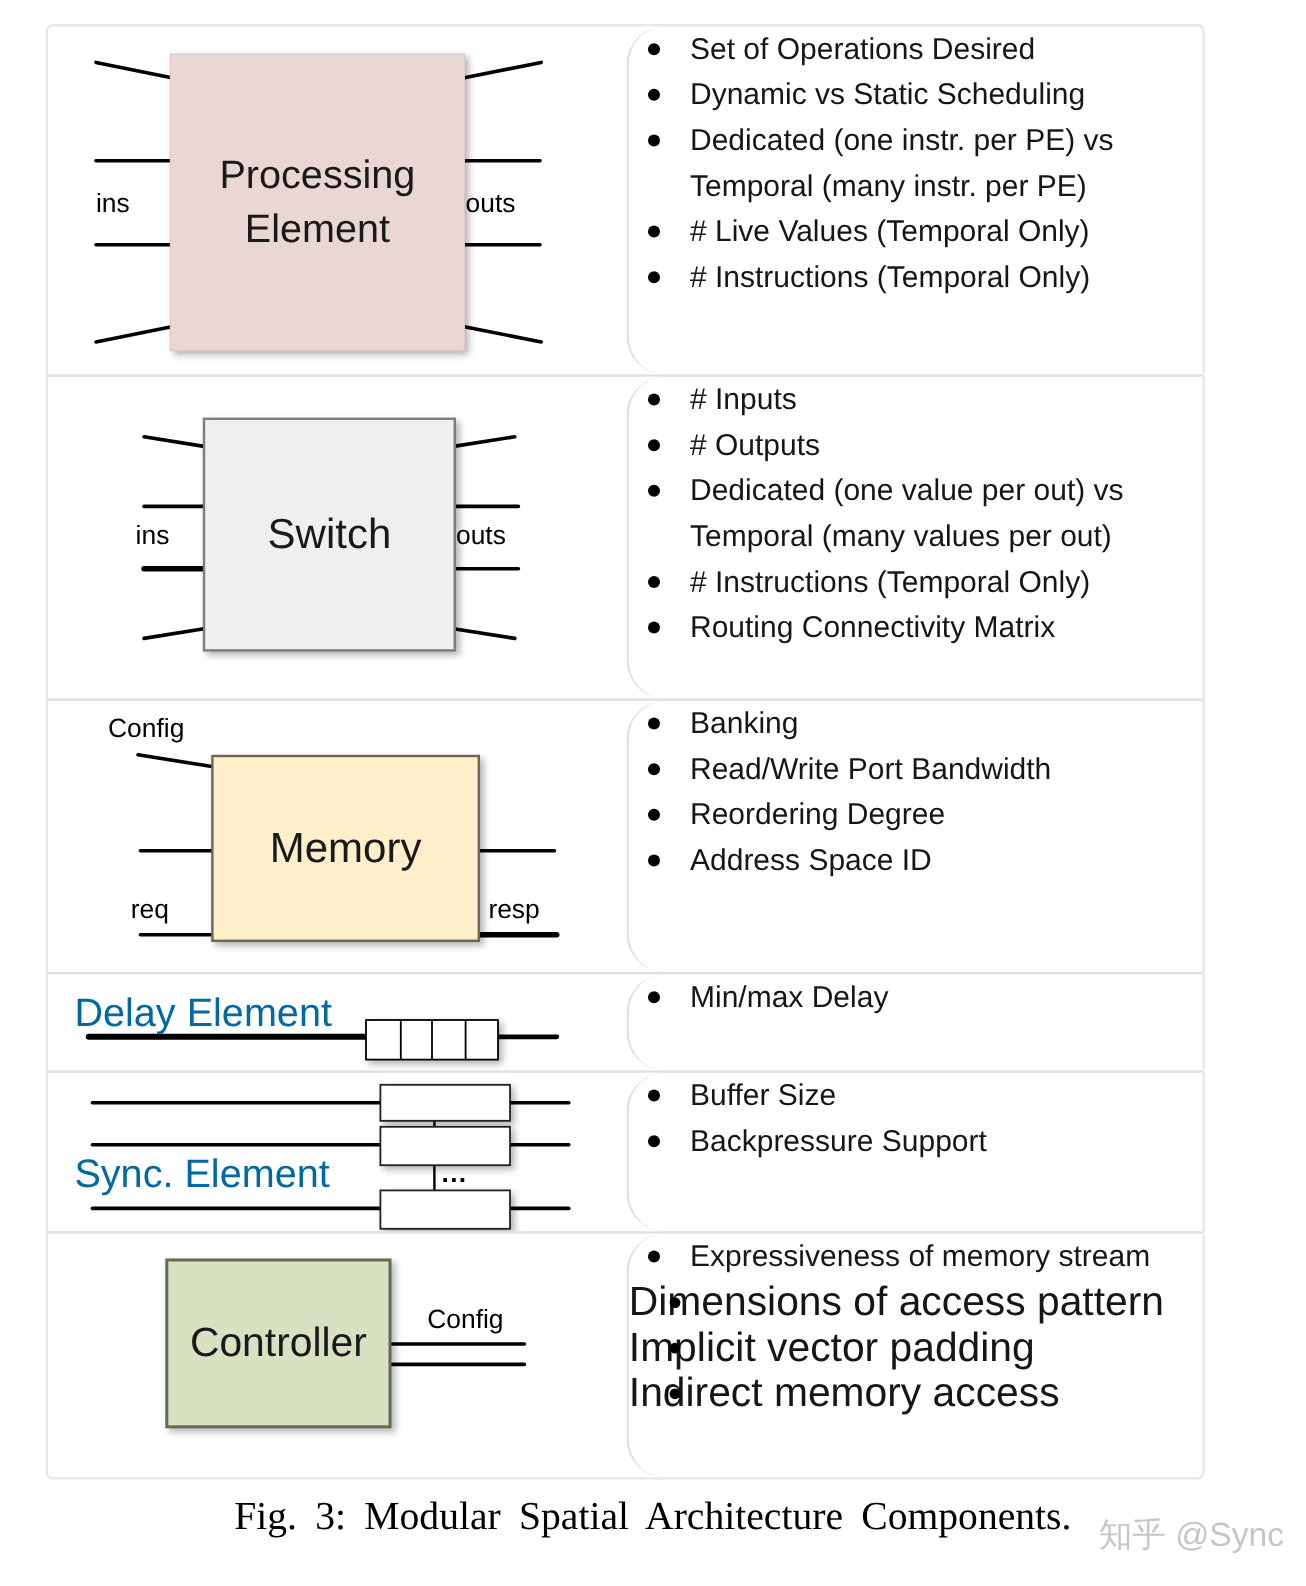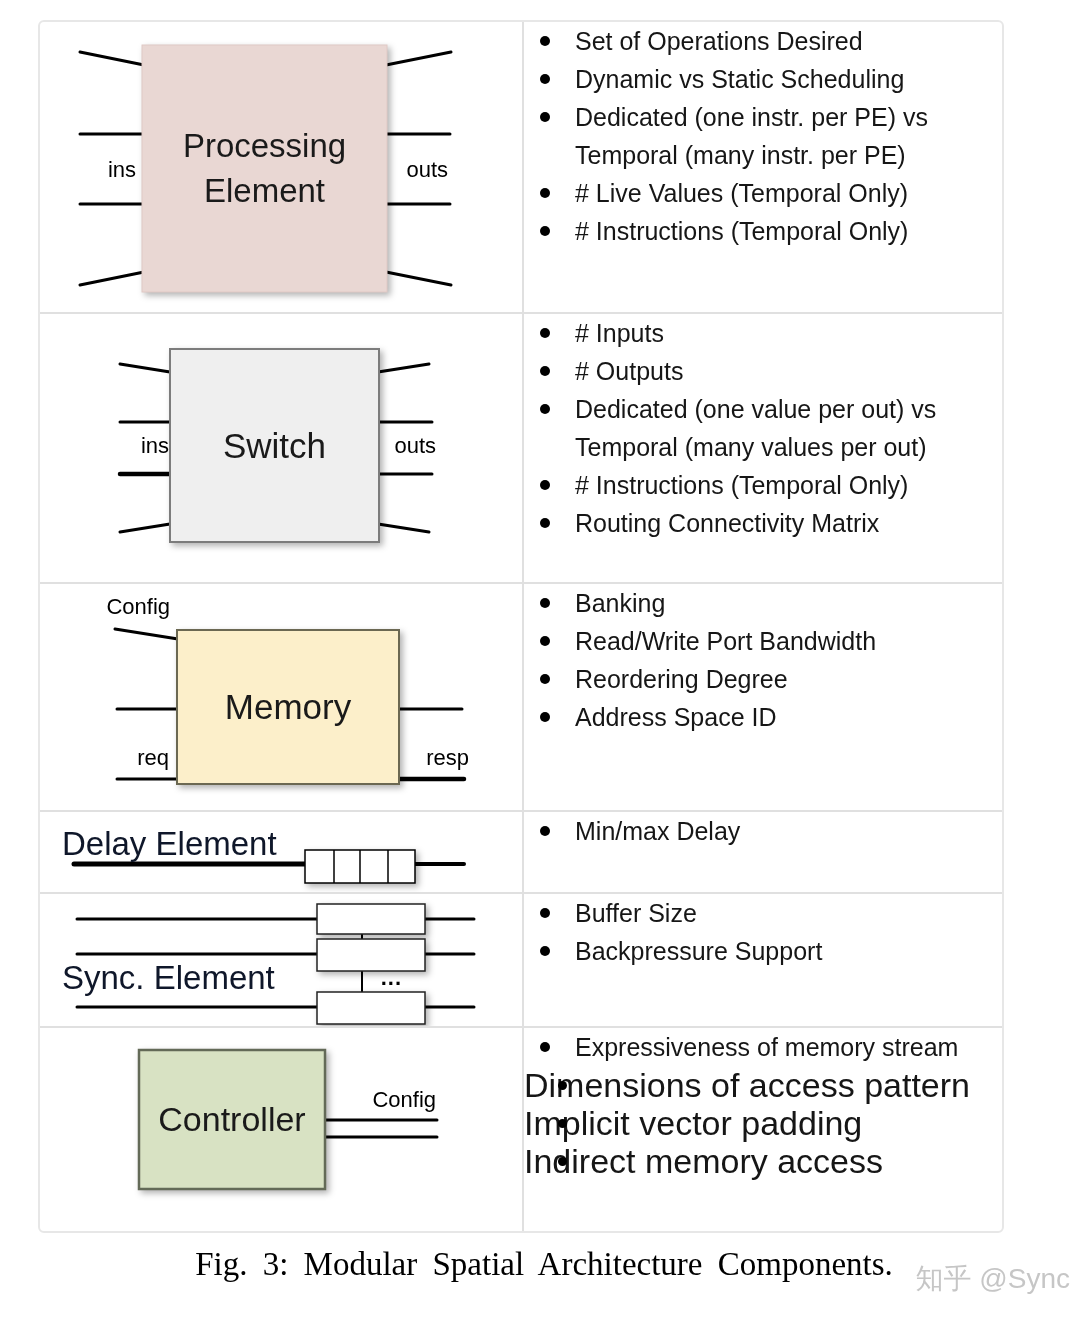--- a/index.html
+++ b/index.html
@@ -3,31 +3,31 @@
 <meta charset="utf-8">
 <style>
   html,body{margin:0;padding:0;background:#ffffff;}
   .canvas{position:relative;width:1088px;height:1322px;background:#ffffff;overflow:hidden;
           font-family:"Liberation Sans", sans-serif;color:#111;}
   .table{position:absolute;left:38px;top:20px;width:966px;
          border:2px solid #e7e7e7;border-radius:6px;box-sizing:border-box;background:#fff;}
   .row{display:grid;grid-template-columns:482px 1fr;box-sizing:border-box;}
   .row + .row{border-top:2px solid #e0e0e0;}
   .cell{position:relative;box-sizing:border-box;}
-  .cell.right{border-left:2px solid #e0e0e0;}
+  .cell.right{border-left:2px solid #e0e0e0;border-radius:32px;}
   .r1{height:290px;} .r2{height:270px;} .r3{height:228px;}
   .r4{height:82px;}  .r5{height:134px;} .r6{height:205px;}
   svg.diag{position:absolute;left:0;top:0;display:block;}
   .shadowed{filter:drop-shadow(3px 3px 3px rgba(0,0,0,0.30));}
   
-  .lbl{position:absolute;text-align:right;line-height:1.1;color:#000;}
+  .lbl{position:absolute;text-align:left;line-height:1.1;color:#000;}
   .port{font-size:22px;}
   .boxtitle{display:flex;align-items:center;justify-content:center;text-align:center;
             font-size:33px;line-height:1.35;color:#1a1a1a;}
-  .bigname{font-size:33px;white-space:nowrap;color:#0f172a;}
+  .bigname{font-size:33px;white-space:nowrap;color:#0369a1;}
   .dots{font-size:22px;font-weight:bold;letter-spacing:1px;color:#000;}
   
   ul.blist{list-style:none;margin:0;padding:0 8px 0 14px;}
   ul.blist li{position:relative;padding-left:37px;font-size:25px;line-height:38px;color:#161616;}
   ul.blist li::before{content:"";position:absolute;left:2px;top:14px;width:10px;height:10px;
                       border-radius:50%;background:#000;}
   ul.sub{list-style:none;margin:0;padding:0;}
   ul.sub li{position:relative;font-size:34px;line-height:38px;color:#161616;}
   ul.sub li::before{content:"";position:absolute;left:34px;top:15px;width:9px;height:9px;
                     border-radius:50%;background:#000;}

